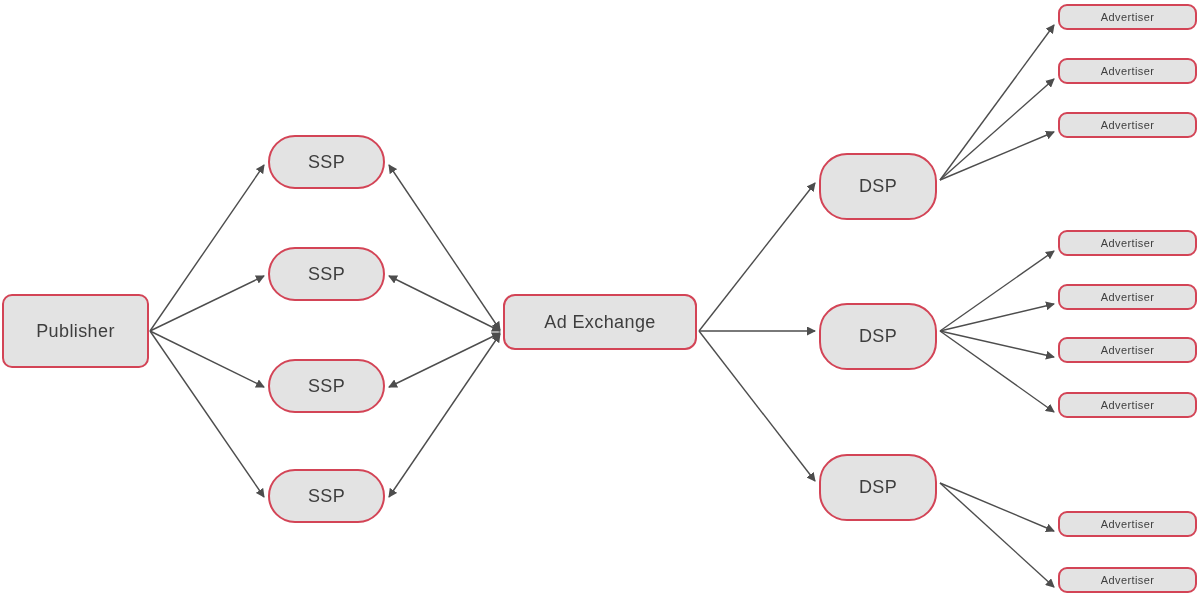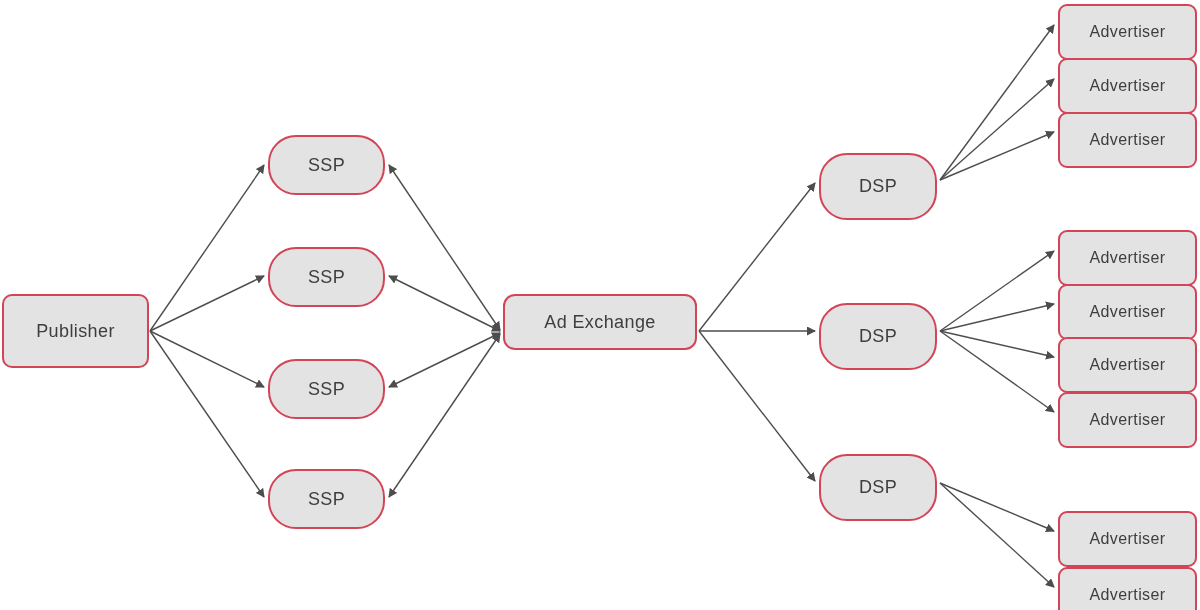--- a/index.html
+++ b/index.html
@@ -25,25 +25,25 @@
     border:2px solid var(--node-border);
     color:var(--text);
     display:flex;align-items:center;justify-content:center;
     font-size:18px;letter-spacing:0.4px;
     white-space:nowrap;
   }
   .rect{border-radius:10px;}
   .pill{border-radius:28px;}
   .publisher{left:2px;top:294px;width:147px;height:74px;}
   .adx{left:503px;top:294px;width:194px;height:56px;border-radius:12px;}
-  .ssp{left:268px;width:117px;height:60px;}
+  .ssp{left:268px;width:117px;height:54px;}
   .ssp1{top:135px}.ssp2{top:247px}.ssp3{top:359px}.ssp4{top:469px}
   .dsp{left:819px;width:118px;height:67px;}
   .dsp1{top:153px}.dsp2{top:303px}.dsp3{top:454px}
-  .adv{left:1058px;width:139px;height:56px;font-size:16px;border-radius:9px;}
+  .adv{left:1058px;width:139px;height:26px;font-size:11px;border-radius:9px;}
   .adv1{top:4px}.adv2{top:58px}.adv3{top:112px}
   .adv4{top:230px}.adv5{top:284px}.adv6{top:337px}.adv7{top:392px}
   .adv8{top:511px}.adv9{top:567px}
   line{stroke:var(--edge);stroke-width:1.4;}
 </style>
 </head>
 <body>
 
 <div class="canvas">
 

